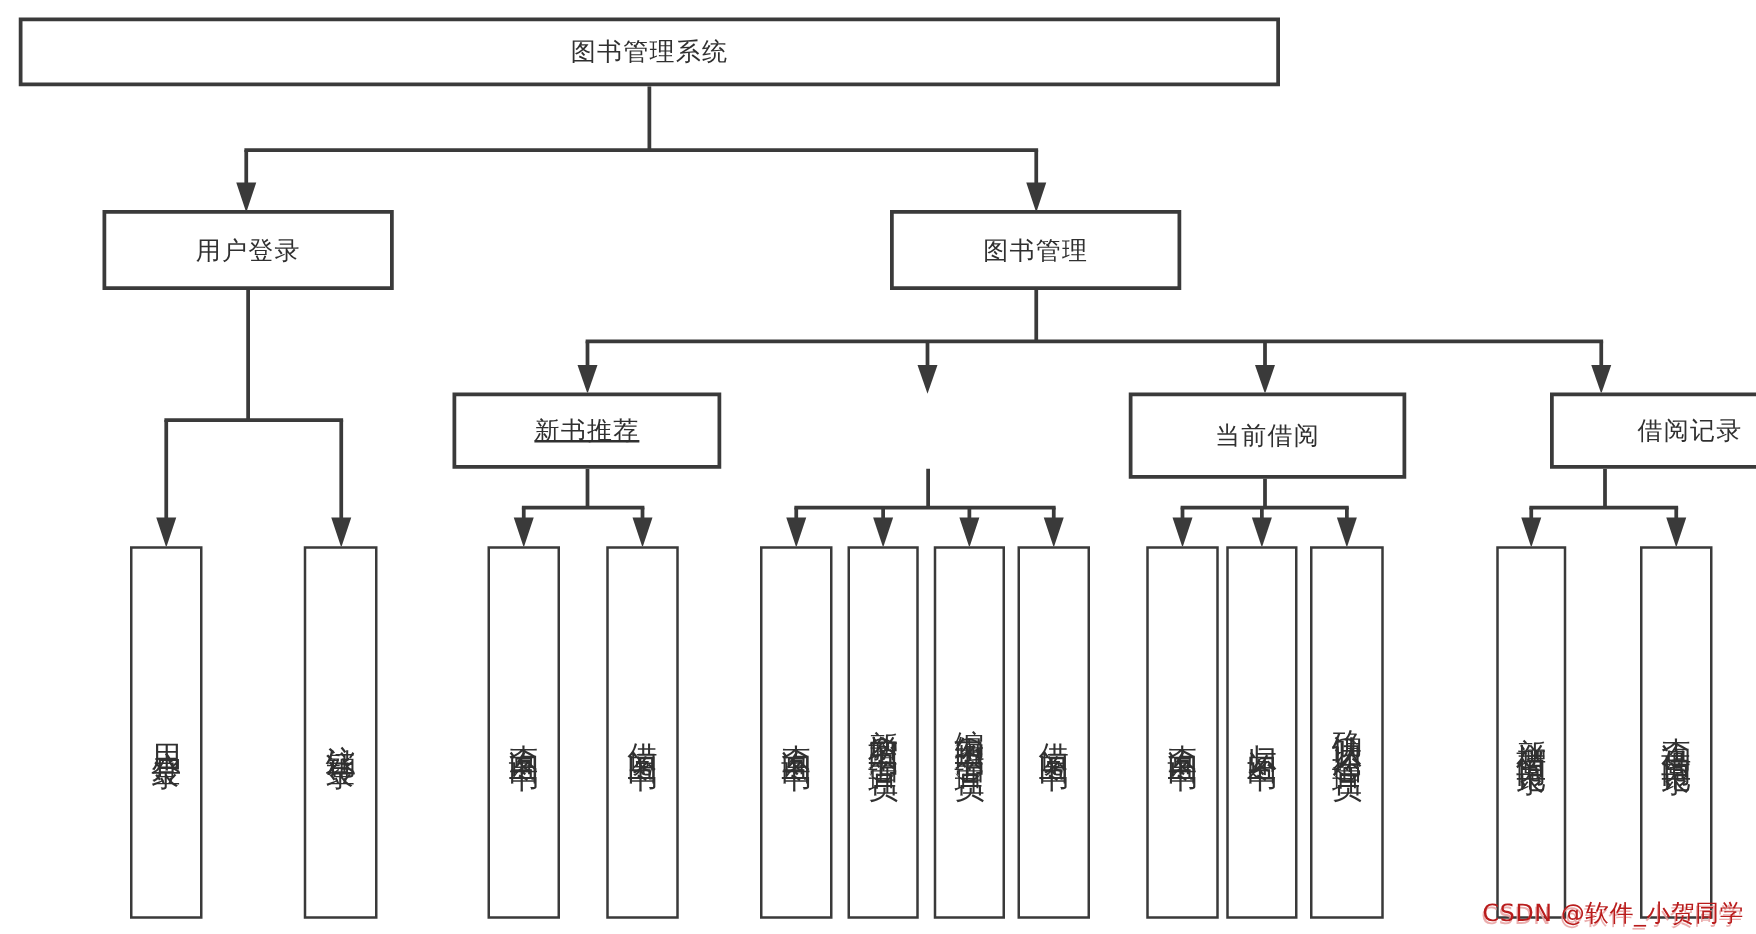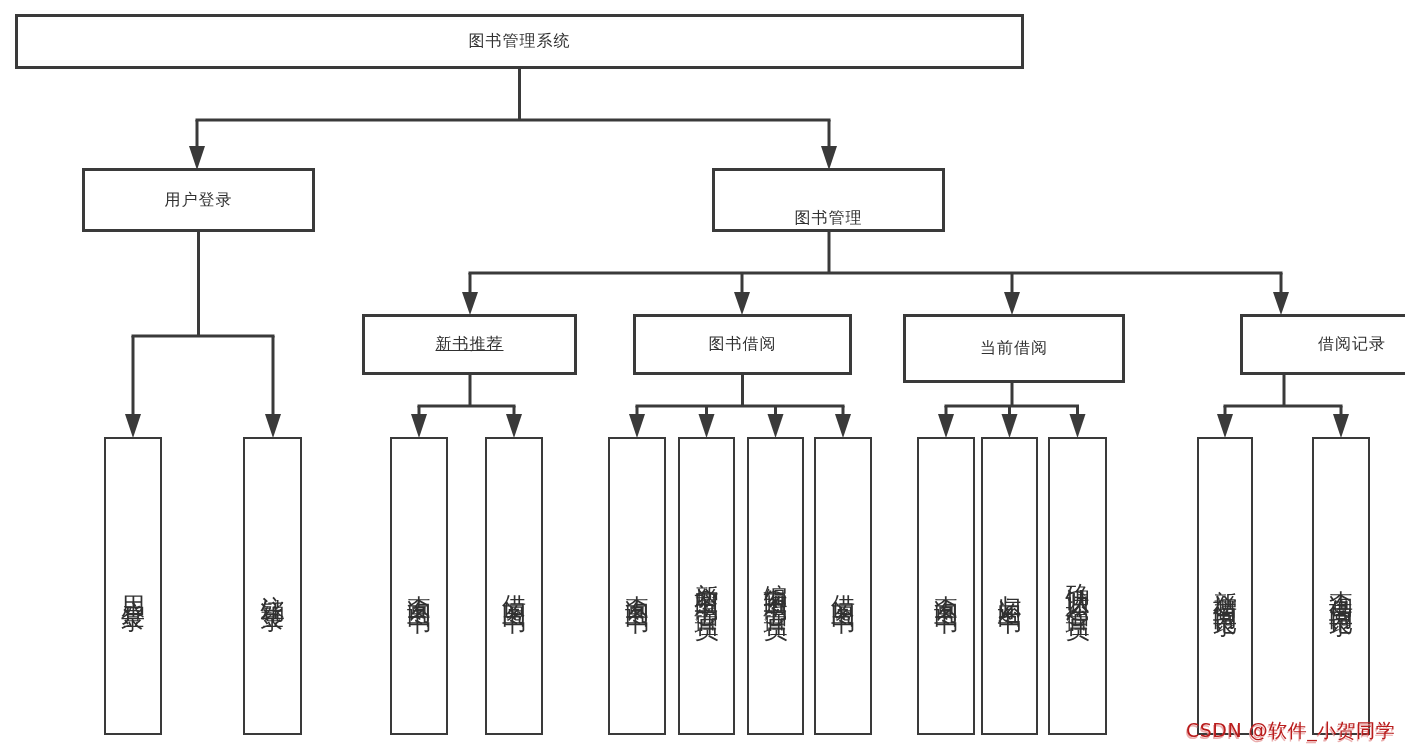--- a/index.html
+++ b/index.html
@@ -8,21 +8,21 @@
     font-family:"DejaVu Sans","Liberation Sans",sans-serif; overflow:hidden;
   }
   .wires { position:absolute; left:0; top:0; width:1405px; height:747px; }
   .wires path { stroke:#3a3a3a; stroke-width:3; fill:none; }
   .wires polygon { fill:#3a3a3a; stroke:none; }
   .box {
     position:absolute; background:#ffffff; border:3px solid #3a3a3a;
     box-sizing:border-box; display:flex; align-items:center; justify-content:center;
     color:#303030;
   }
-  .h-label { font-size:16px; letter-spacing:1px; white-space:nowrap; }
+  .h-label { font-size:20px; letter-spacing:1px; white-space:nowrap; }
   .leaf { border-width:2.5px; }
   .v-label {
     writing-mode:vertical-rl; text-orientation:mixed;
     font-size:24px; letter-spacing:5px; line-height:1; white-space:nowrap;
   }
   .watermark {
     position:absolute; left:1186px; top:718px; z-index:5;
     font-size:19px; color:#b91c1c; letter-spacing:0.5px; white-space:nowrap;
     text-shadow:-1px 2px 0 rgba(232,160,160,0.85);
   }
@@ -108,29 +108,26 @@
     </g>
   </svg>
 
   <div class="box" style="left:15px; top:14px; width:1009px; height:55px;">
     <span class="h-label">图书管理系统</span>
   </div>
 
   <div class="box" style="left:82px; top:168px; width:233px; height:64px;">
     <span class="h-label">用户登录</span>
   </div>
-  <div class="box" style="left:712px; top:168px; width:233px; height:64px;align-items:flex-end;">
+  <div class="box" style="left:712px; top:168px; width:233px; height:64px;">
     <span class="h-label">图书管理</span>
   </div>
 
   <div class="box" style="left:362px; top:314px; width:215px; height:61px;text-decoration:underline;">
     <span class="h-label">新书推荐</span>
-  </div>
-  <div class="box" style="left:633px; top:314px; width:219px; height:61px;">
-    <span class="h-label">图书借阅</span>
   </div>
   <div class="box" style="left:903px; top:314px; width:222px; height:69px;">
     <span class="h-label">当前借阅</span>
   </div>
   <div class="box" style="left:1240px; top:314px; width:224px; height:61px;">
     <span class="h-label">借阅记录</span>
   </div>
 
   <div class="box leaf" style="left:104px; top:437px; width:58px; height:298px;">
     <span class="v-label">用户登录</span>

